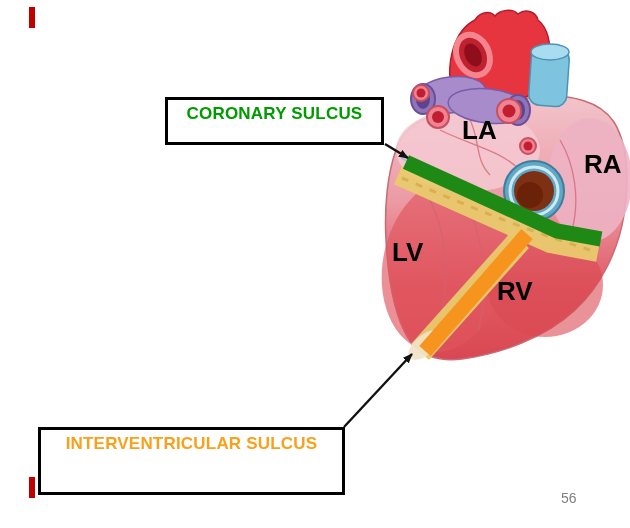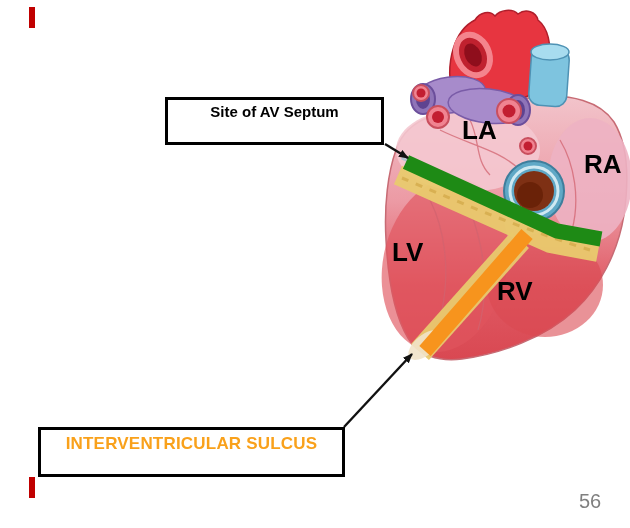--- a/index.html
+++ b/index.html
@@ -5,31 +5,31 @@
   html,body{margin:0;padding:0;background:#fff;}
   .slide{position:relative;width:630px;height:528px;background:#ffffff;overflow:hidden;
          font-family:"Liberation Sans", sans-serif;}
   .red-bar{position:absolute;left:29px;width:6px;height:21px;background:#C00000;}
   .red-bar.top{top:7px;}
   .red-bar.bottom{top:477px;}
   svg.heart{position:absolute;left:0;top:0;}
   .callout{position:absolute;background:#ffffff;border:3px solid #000;text-align:center;
            line-height:1.25;padding-top:3px;box-sizing:border-box;}
   .callout.coronary{left:165px;top:97px;width:219px;height:48px;}
-  .callout.interventricular{left:38px;top:427px;width:307px;height:50px;}
+  .callout.interventricular{left:38px;top:427px;width:307px;height:68px;}
   .callout-title{font-size:17px;font-weight:bold;letter-spacing:.2px;}
   .callout.coronary .callout-title{color:#009B00;}
   .callout.interventricular .callout-title{color:#F9A11B;}
   .callout-sub{font-size:15px;font-weight:bold;color:#000;}
   .heart-label{position:absolute;font-size:26px;font-weight:bold;color:#000;}
   .lbl-la{left:446px;top:115px;margin-left:16px;}
   .lbl-ra{left:584px;top:137px;margin-top:12px;}
   .lbl-lv{left:392px;top:237px;}
   .lbl-rv{left:497px;top:276px;}
-  .page-number{position:absolute;left:579px;top:490px;font-size:20px;color:#808080;}
+  .page-number{position:absolute;left:561px;top:490px;font-size:14px;color:#808080;}
 </style>
 </head>
 <body>
 
 <div class="slide">
 
   <div class="red-bar top"></div>
   <div class="red-bar bottom"></div>
 
   <svg class="heart" width="630" height="528" viewBox="0 0 630 528">
@@ -104,21 +104,21 @@
 
     <polyline points="406,162 557,231 601,239" fill="none" stroke="#1E8A15" stroke-width="15"></polyline>
 
     <line x1="527" y1="234" x2="425" y2="351" fill="none" stroke="#F7941D" stroke-width="15"></line>
 
     <line x1="385" y1="144" x2="408" y2="158" stroke="#111111" stroke-width="2.4" marker-end="url(#arrowhead)"></line>
     <line x1="344" y1="427" x2="412" y2="354" stroke="#111111" stroke-width="2.4" marker-end="url(#arrowhead)"></line>
   </svg>
 
   <div class="callout coronary">
-    <div class="callout-sub">Site of AV Septum</div>
+    <div class="callout-title">CORONARY SULCUS</div>
   </div>
 
   <div class="callout interventricular">
     <div class="callout-title">INTERVENTRICULAR SULCUS</div>
   </div>
 
   <div class="heart-label lbl-la">LA</div>
   <div class="heart-label lbl-ra">RA</div>
   <div class="heart-label lbl-lv">LV</div>
   <div class="heart-label lbl-rv">RV</div>

